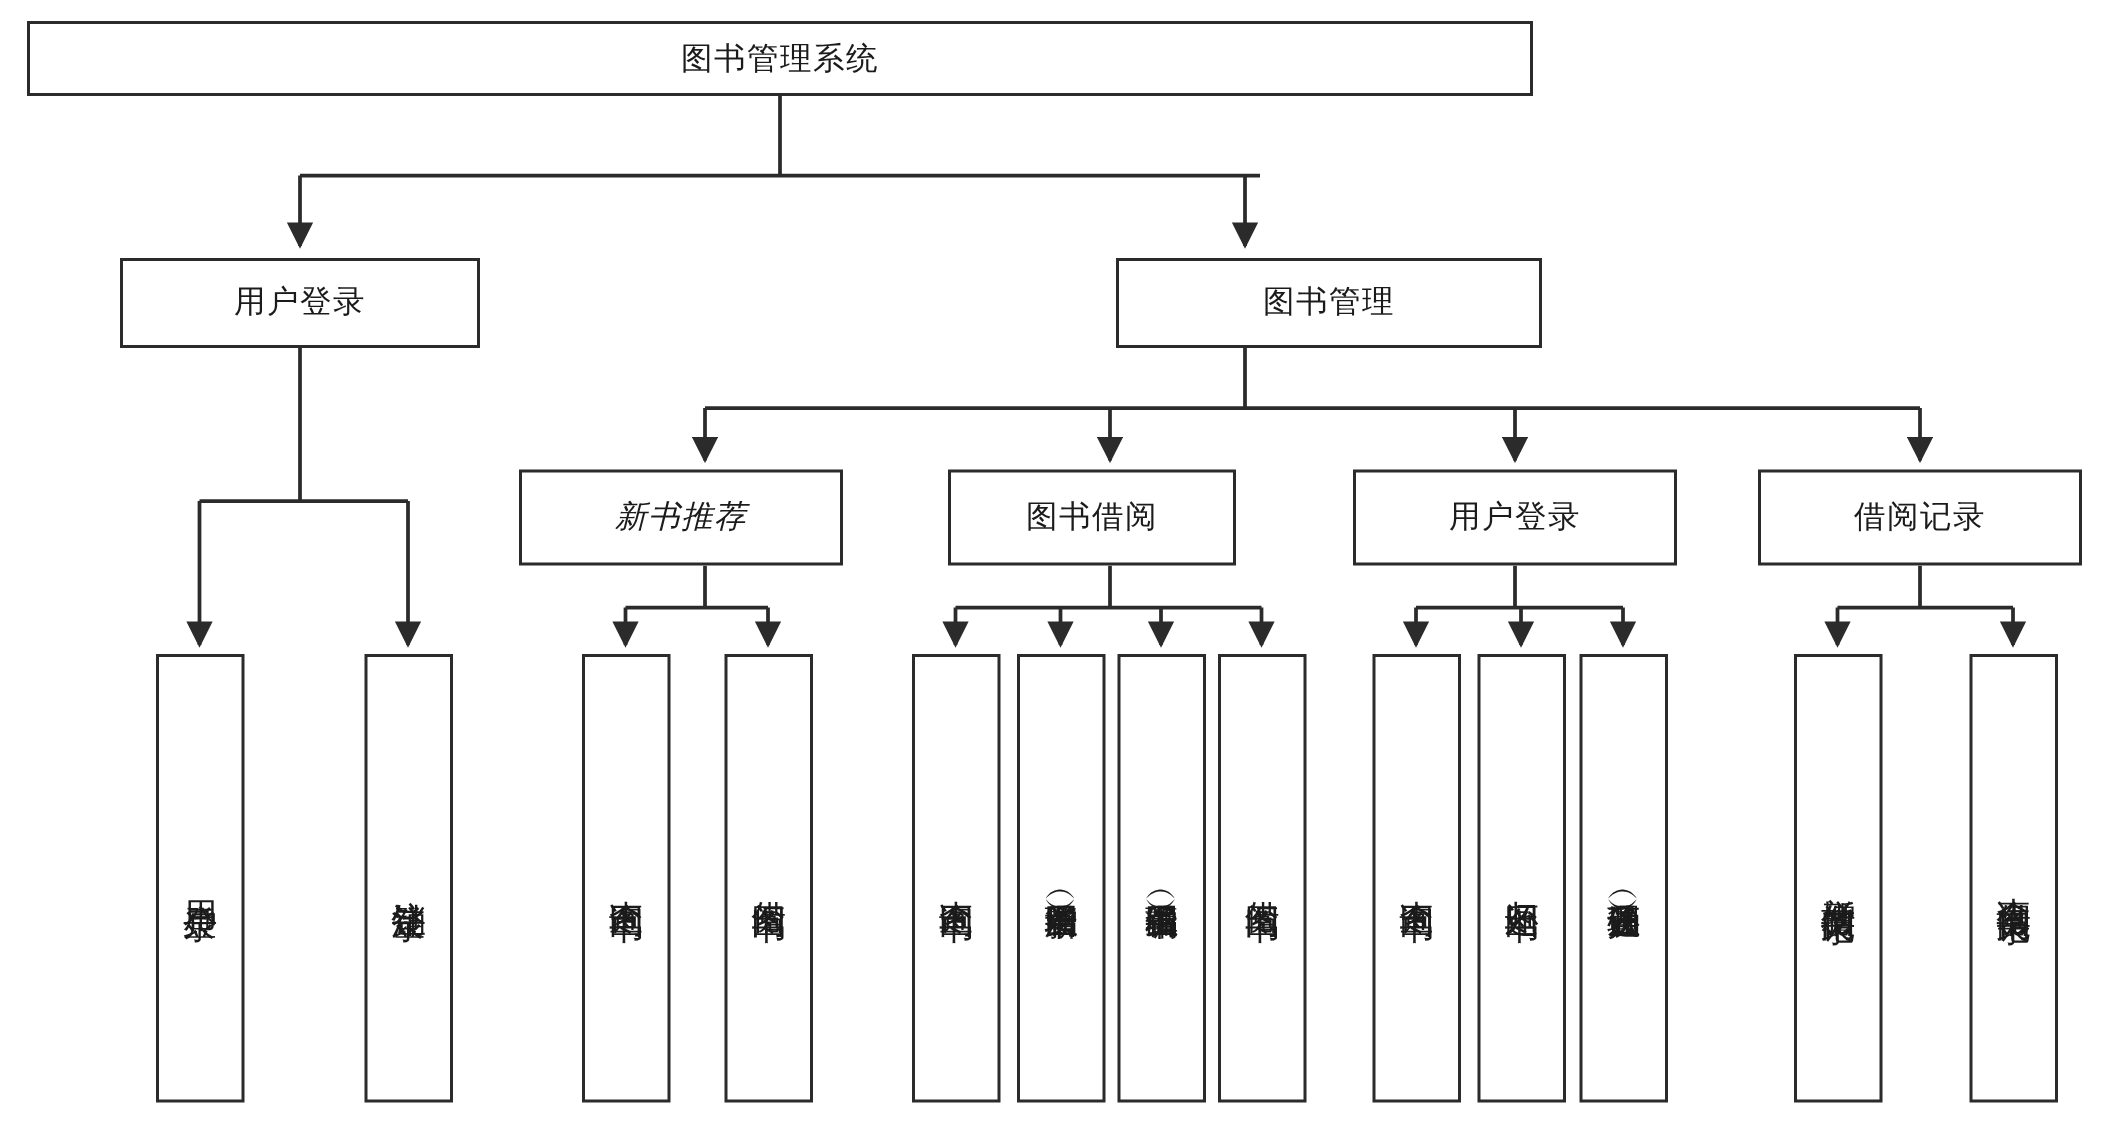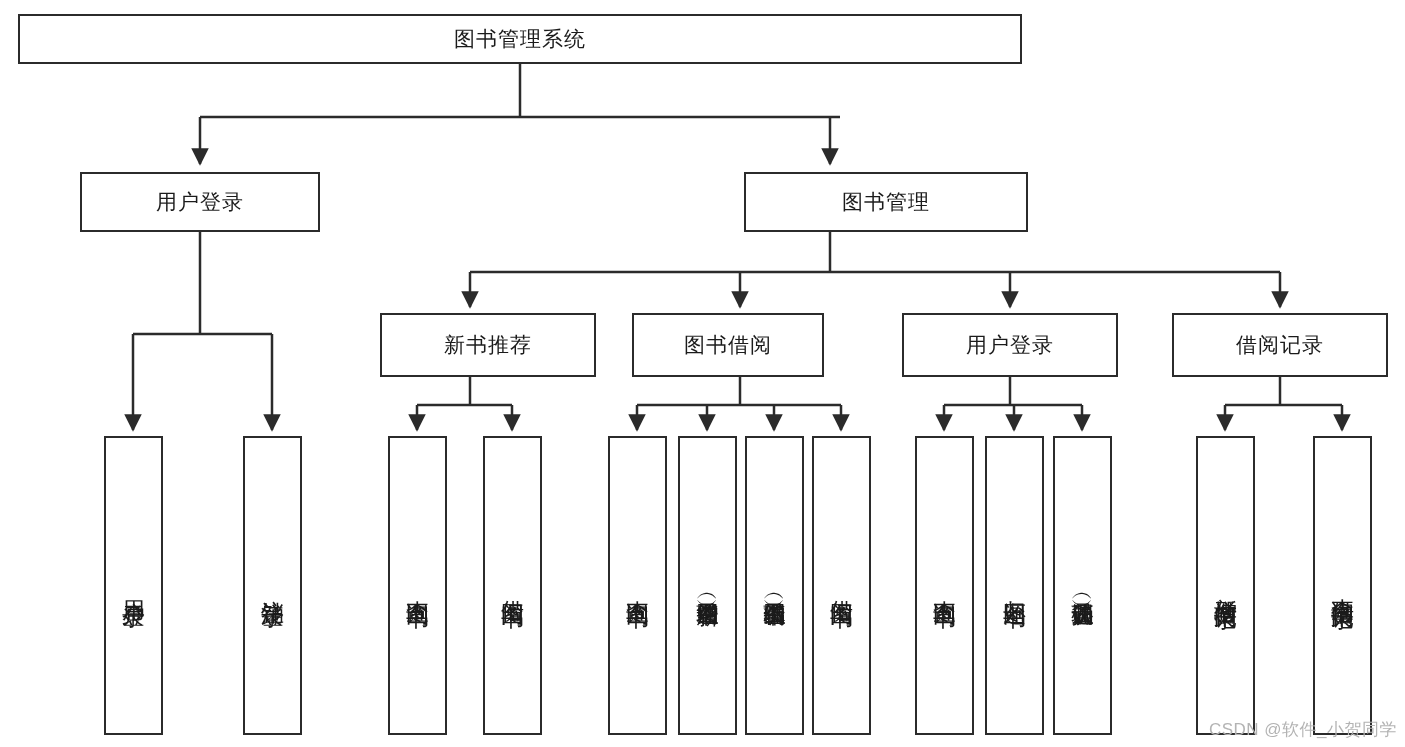--- a/index.html
+++ b/index.html
@@ -120,21 +120,21 @@
       <path d="M 1225,405 L 1225,430" marker-end="url(#arrow)"></path>
       <path d="M 1342,405 L 1342,430" marker-end="url(#arrow)"></path>
     </g>
   </svg>
 
   <div class="node node-root" style="left:18px; top:14px; width:1004px; height:50px;">图书管理系统</div>
 
   <div class="node node-h" style="left:80px; top:172px; width:240px; height:60px;">用户登录</div>
   <div class="node node-h" style="left:712px; top:172px; width:284px; height:60px;margin-left:32px;">图书管理</div>
 
-  <div class="node node-h" style="left:380px; top:313px; width:216px; height:64px;">新书推荐</div>
+  <div class="node node-h" style="left:346px; top:313px; width:216px; height:64px;font-style:italic;">新书推荐</div>
   <div class="node node-h" style="left:632px; top:313px; width:192px; height:64px;">图书借阅</div>
   <div class="node node-h" style="left:902px; top:313px; width:216px; height:64px;">用户登录</div>
   <div class="node node-h" style="left:1172px; top:313px; width:216px; height:64px;">借阅记录</div>
 
   <div class="node node-v" style="left:104px; top:436px; width:59px; height:299px;">用户登录</div>
   <div class="node node-v" style="left:243px; top:436px; width:59px; height:299px;">注销登录</div>
 
   <div class="node node-v" style="left:388px; top:436px; width:59px; height:299px;">查询图书</div>
   <div class="node node-v" style="left:483px; top:436px; width:59px; height:299px;">借阅图书</div>
 
@@ -143,14 +143,13 @@
   <div class="node node-v tight" style="left:745px; top:436px; width:59px; height:299px;">编辑图书（管理员）</div>
   <div class="node node-v" style="left:812px; top:436px; width:59px; height:299px;">借阅图书</div>
 
   <div class="node node-v" style="left:915px; top:436px; width:59px; height:299px;">查询图书</div>
   <div class="node node-v" style="left:985px; top:436px; width:59px; height:299px;">归还图书</div>
   <div class="node node-v tight" style="left:1053px; top:436px; width:59px; height:299px;">确认归还（管理员）</div>
 
   <div class="node node-v" style="left:1196px; top:436px; width:59px; height:299px;">新增借阅记录</div>
   <div class="node node-v" style="left:1313px; top:436px; width:59px; height:299px;">查询借阅记录</div>
 
-  <div class="watermark">CSDN @软件_小贺同学</div>
 </div>
 
 </body></html>

